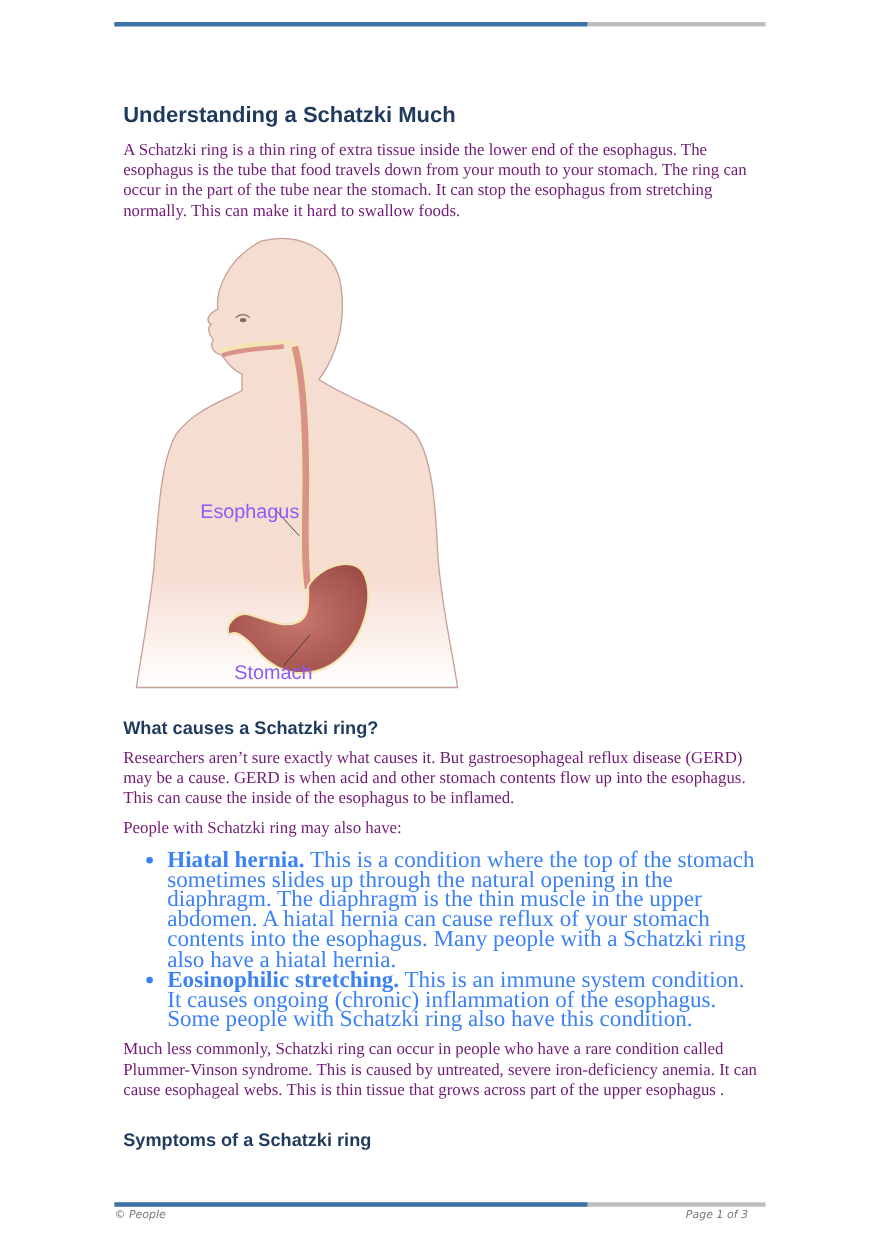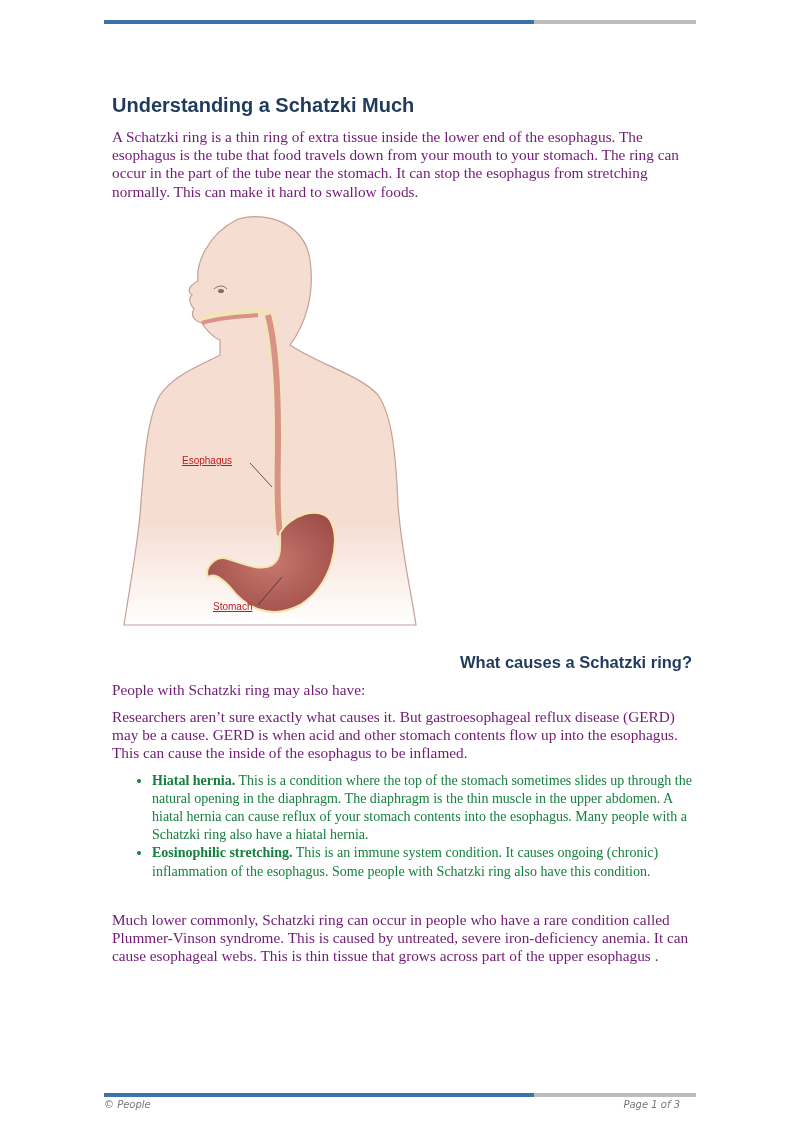--- a/index.html
+++ b/index.html
@@ -6,28 +6,28 @@
     body { width: 800px; height: 1131px; position: relative; overflow: hidden; }
     .bar { position: absolute; left: 104px; width: 592px; height: 4px; background: #bdbdbd; }
     .bar .fill { position: absolute; left: 0; top: 0; height: 4px; width: 430px; background: #3b73a8; }
     .bar.top { top: 20px; }
     .bar.bottom { top: 1093px; }
     .footer { position: absolute; top: 1099px; left: 104px; width: 592px; font-family: "DejaVu Sans", sans-serif; font-style: italic; font-size: 10px; color: #777; }
     .footer .left { position: absolute; left: 0; }
     .footer .right { position: absolute; right: 16px; }
     .content { position: absolute; left: 112px; top: 92px; width: 580px; }
     h1 { font-family: "Liberation Sans", sans-serif; font-weight: bold; font-size: 20px; color: #1f3a5c; margin: 0 0 10px 0; line-height: 26px; }
-    h2 { font-family: "Liberation Sans", sans-serif; font-weight: bold; font-size: 16.5px; color: #1f3a5c; margin: 0 0 8px 0; line-height: 22px; text-align: right; }
+    h2 { font-family: "Liberation Sans", sans-serif; font-weight: bold; font-size: 16.5px; color: #1f3a5c; margin: 0 0 8px 0; line-height: 22px; }
     p { font-family: "Liberation Serif", serif; font-size: 15.3px; line-height: 18.2px; color: #701a75; margin: 0 0 9px 0; }
-    ul { margin: 0 0 30px 0; padding-left: 40px; font-family: "Liberation Serif", serif; font-size: 14px; line-height: 18.2px; color: #15803d; }
+    ul { margin: 0 0 10px 0; padding-left: 40px; font-family: "Liberation Serif", serif; font-size: 21px; line-height: 18.2px; color: #3b82f6; }
     ul li { margin: 0; }
     b { font-weight: bold; }
     .figure { position: relative; width: 300px; height: 418px; margin: 14px 0 18px 8px; }
     .figure svg { position: absolute; left: 0; top: 0; }
-    .fig-label { position: absolute; font-family: "Liberation Sans", sans-serif; font-size: 10px; color: #b91c1c; text-decoration: underline; }
+    .fig-label { position: absolute; font-family: "Liberation Sans", sans-serif; font-size: 18px; color: #8b5cf6; }
   </style>
 </head>
 <body>
 
 <div class="bar top">
   <div class="fill"></div>
 </div>
 
 <div class="content">
   <h1>Understanding a Schatzki Much</h1>
@@ -60,28 +60,29 @@
       <path d="M160,318 C170,300 200,290 210,305 C222,325 212,370 180,390 C150,406 125,392 110,372 C100,362 94,358 88,362 C84,352 96,340 108,344 C126,350 140,356 152,350 C162,344 160,330 160,318 Z" fill="url(#stom)" stroke="#f3e5b0" stroke-width="2"></path>
 
       <line x1="130" y1="248" x2="152" y2="272" stroke="#333" stroke-width="0.8"></line>
       <line x1="138" y1="390" x2="162" y2="362" stroke="#333" stroke-width="0.8"></line>
     </svg>
     <span class="fig-label" style="left:62px; top:240px;">Esophagus</span>
     <span class="fig-label" style="left:93px; top:386px;">Stomach</span>
   </div>
 
   <h2>What causes a Schatzki ring?</h2>
+  <p>Researchers aren’t sure exactly what causes it. But gastroesophageal reflux disease (GERD) may be a cause. GERD is when acid and other stomach contents flow up into the esophagus. This can cause the inside of the esophagus to be inflamed.</p>
   <p>People with Schatzki ring may also have:</p>
-  <p>Researchers aren’t sure exactly what causes it. But gastroesophageal reflux disease (GERD) may be a cause. GERD is when acid and other stomach contents flow up into the esophagus. This can cause the inside of the esophagus to be inflamed.</p>
   <ul>
     <li><b>Hiatal hernia.</b><span> This is a condition where the top of the stomach sometimes slides up through the natural opening in the diaphragm. The diaphragm is the thin muscle in the upper abdomen. A hiatal hernia can cause reflux of your stomach contents into the esophagus. Many people with a Schatzki ring also have a hiatal hernia.</span></li>
     <li><b>Eosinophilic stretching.</b><span> This is an immune system condition. It causes ongoing (chronic) inflammation of the esophagus. Some people with Schatzki ring also have this condition.</span></li>
   </ul>
-  <p>Much lower commonly, Schatzki ring can occur in people who have a rare condition called Plummer-Vinson syndrome. This is caused by untreated, severe iron-deficiency anemia. It can cause esophageal webs. This is thin tissue that grows across part of the upper esophagus .</p>
+  <p>Much less commonly, Schatzki ring can occur in people who have a rare condition called Plummer-Vinson syndrome. This is caused by untreated, severe iron-deficiency anemia. It can cause esophageal webs. This is thin tissue that grows across part of the upper esophagus .</p>
 
+  <h2 style="margin-top:26px;">Symptoms of a Schatzki ring</h2>
 </div>
 
 <div class="bar bottom">
   <div class="fill"></div>
 </div>
 <div class="footer">
   <span class="left">© People</span>
   <span class="right">Page 1 of 3</span>
 </div>
 

